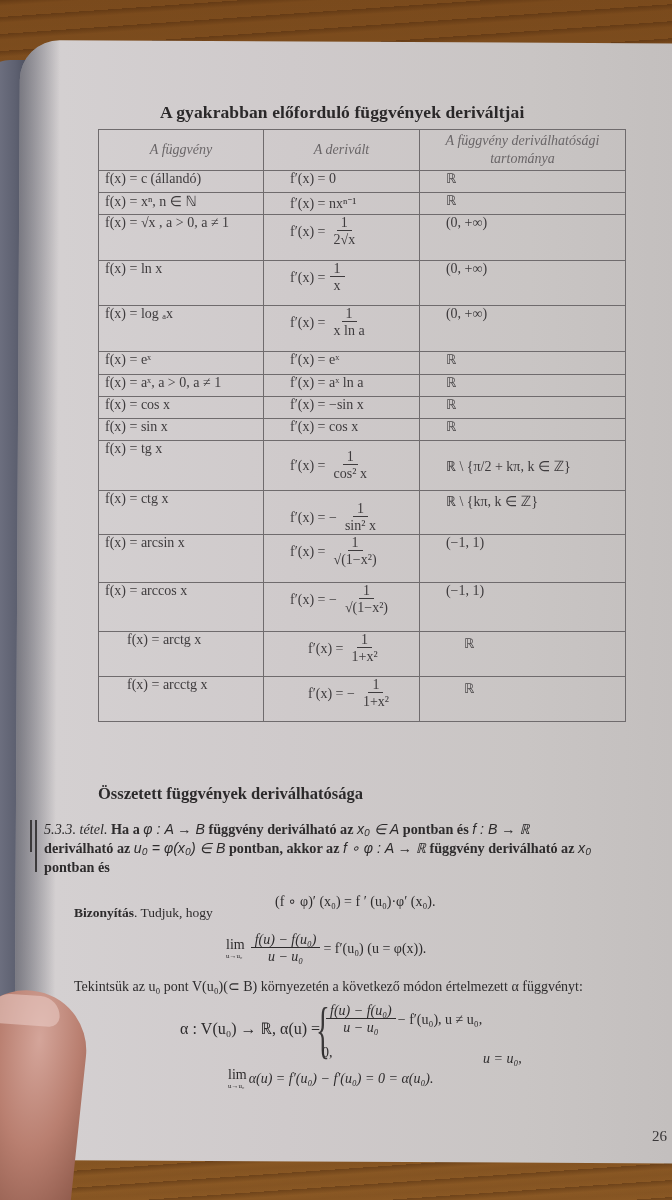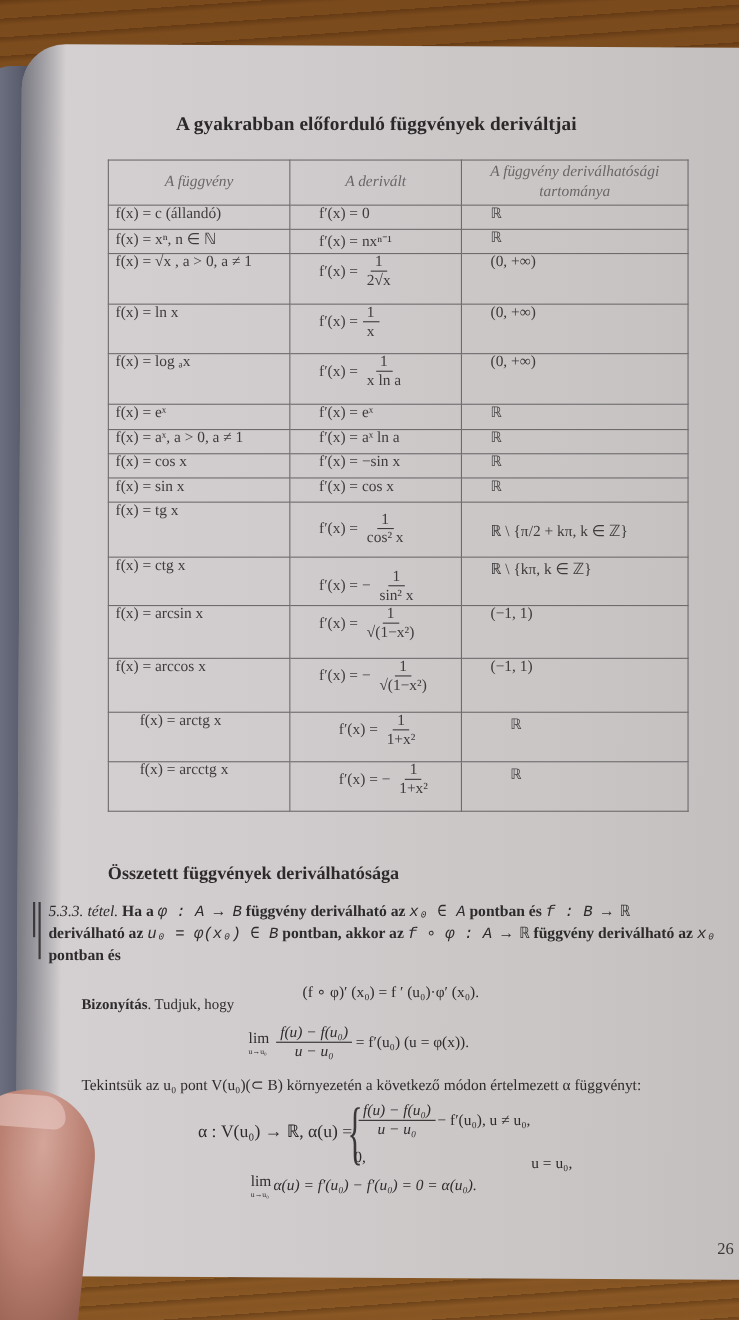--- a/index.html
+++ b/index.html
@@ -28,51 +28,51 @@
       position:absolute; left:0; top:0; width:40px; height:100%;
       background: linear-gradient(90deg, rgba(70,72,85,0.55), rgba(70,72,85,0));
       border-radius:40px 0 0 0;
     }
     .content { position:absolute; left:0; top:0; width:672px; height:1200px; color:#2c2a2b; }
     .title {
       position:absolute; left:160px; top:102px; font-size:17.5px; font-weight:bold; color:#2a2829;
       letter-spacing:0.1px;
     }
     table.deriv {
-      position:absolute; left:98px; top:145px; width:528px; border-collapse:collapse;
+      position:absolute; left:98px; top:129px; width:528px; border-collapse:collapse;
       color:#3e3b3d; font-size:14px;
     }
     table.deriv td, table.deriv th {
       border:1px solid #6f6b6d; padding:0 0 0 6px; vertical-align:top; font-weight:normal; text-align:left;
     }
     table.deriv th { font-style:italic; color:#6a6668; text-align:center; padding:2px 0; font-size:14px; }
     .c1 { width:161px; } .c2 { width:152px; } .c3 { width:201px; }
     .frac { display:inline-flex; flex-direction:column; align-items:center; vertical-align:middle; margin-left:4px; }
     .frac .num { border-bottom:1px solid #3e3b3d; padding:0 4px; line-height:15px; }
     .frac .den { line-height:17px; padding:0 4px; }
     .lhs { vertical-align:middle; }
     .dcell { padding-left:26px !important; }
     .R { font-family:"DejaVu Sans", sans-serif; font-size:13px; color:#4a4749; }
     .heading2 { position:absolute; left:98px; top:784px; font-size:16.5px; font-weight:bold; color:#2c2a2b; }
     .bar { position:absolute; top:820px; width:2px; height:32px; background:#3c3a3b; }
     .theorem { position:absolute; left:44px; top:820px; width:640px; font-size:14.2px; line-height:19px; color:#2d2b2c; font-weight:bold; }
     .theorem .it { font-style:italic; font-weight:normal; }
-    .theorem .mth { font-style:italic; font-weight:normal; font-family:Liberation Mono, monospace; }
+    .theorem .mth { font-style:italic; font-weight:normal; font-family:Liberation Sans, sans-serif; }
     .comp-eq { position:absolute; left:275px; top:893px; font-size:14px; color:#2d2b2c; }
     .proof { position:absolute; left:74px; top:905px; font-size:13.5px; color:#2d2b2c; }
     .proof b { font-weight:bold; }
     .lim1 { position:absolute; left:226px; top:932px; font-size:14px; color:#2d2b2c; display:flex; align-items:center; }
     .lim { display:inline-flex; flex-direction:column; margin-right:2px; }
     .lim .sub { font-size:7px; line-height:7px; }
     .para { position:absolute; left:74px; top:978px; font-size:14px; color:#2d2b2c; width:600px; white-space:nowrap; }
     .alpha-def { position:absolute; left:180px; top:1000px; font-size:16px; color:#2d2b2c; }
     .brace { position:absolute; left:316px; top:1000px; font-size:64px; line-height:60px; font-weight:100; color:#3a3839; transform:scaleX(0.45); transform-origin:left; }
     .case1 { position:absolute; left:322px; top:1003px; font-size:14px; display:flex; align-items:center; color:#2d2b2c; }
     .case2 { position:absolute; left:322px; top:1045px; font-size:14px; color:#2d2b2c; }
-    .case2b { position:absolute; left:483px; top:1051px; font-size:14px; color:#2d2b2c; }
+    .case2b { position:absolute; left:483px; top:1051px; font-size:14px; font-style:italic; color:#2d2b2c; }
     .lim2 { position:absolute; left:228px; top:1067px; font-size:14px; display:flex; align-items:center; color:#2d2b2c; }
     .pagenum { position:absolute; left:652px; top:1128px; font-size:15px; color:#3a3839; }
     .thumb {
       position:absolute; left:-40px; top:990px; width:120px; height:240px;
       background: radial-gradient(ellipse at 60% 20%, #d4a59a 0%, #b97f70 40%, #8b5748 80%, #6a3f33 100%);
       border-radius: 60px 60px 20px 20px; transform:rotate(6deg);
     }
     .nail { position:absolute; left:-10px; top:995px; width:70px; height:30px; background:rgba(235,205,200,0.55); border-radius:40px 40px 20px 20px; transform:rotate(4deg); }
   </style>
 </head>

